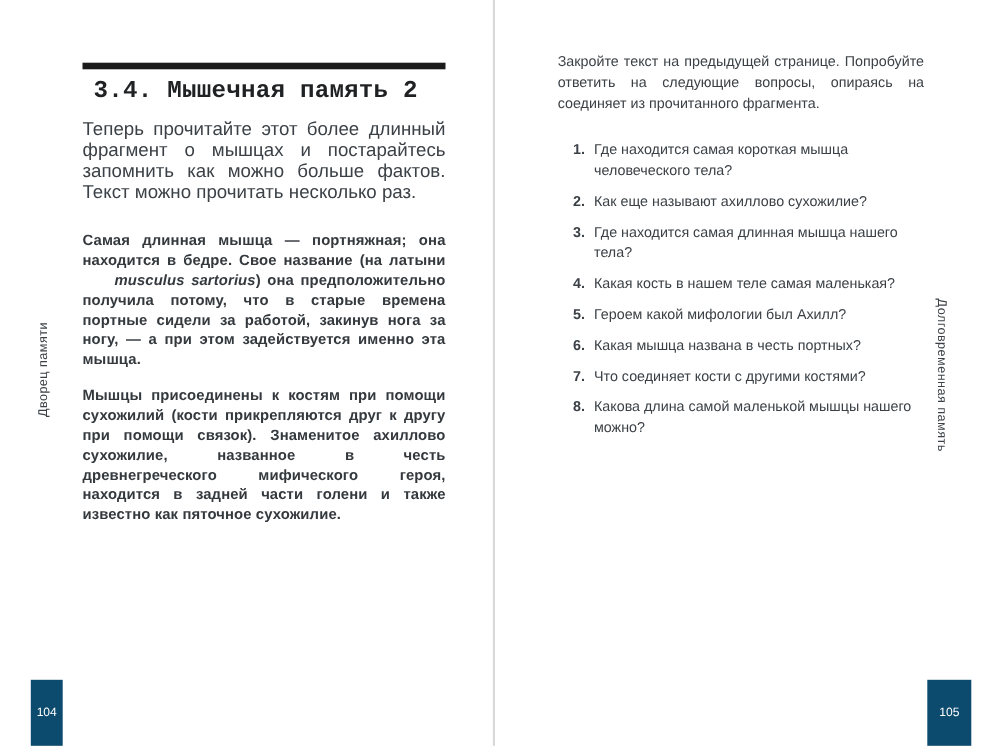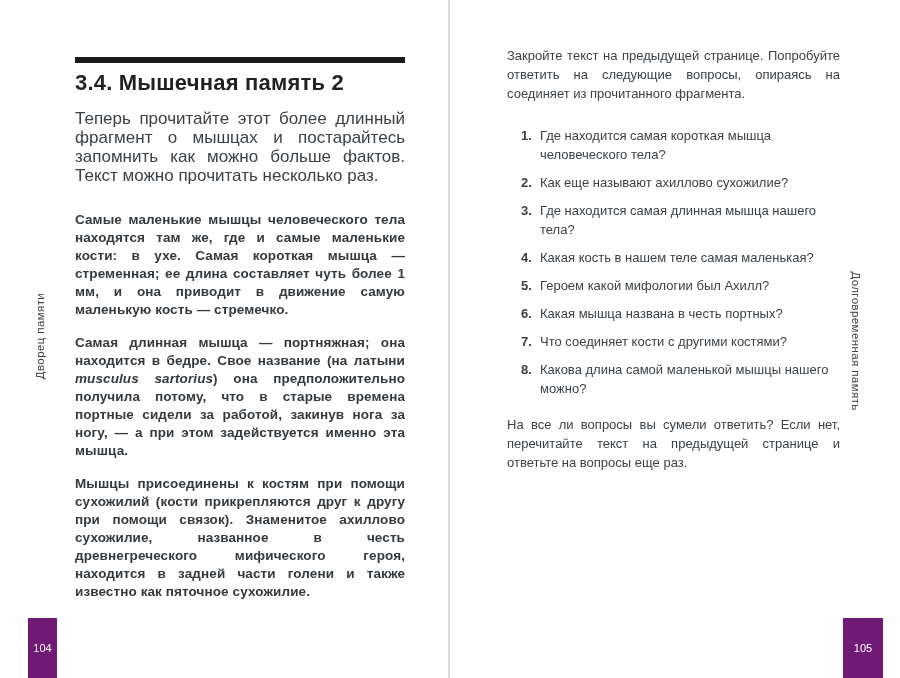--- a/index.html
+++ b/index.html
@@ -34,43 +34,45 @@
     left: 75px;
     top: 57px;
     width: 330px;
   }
   .title-bar {
     height: 6px;
     background: #1b1b1b;
     margin-bottom: 7px;
   }
   .title {
-    margin: 0 0 13px 0;
+    margin: 0 0 13px 10px;
     font-size: 22px;
     font-weight: bold;
     color: #1f2123;
     letter-spacing: 0.2px;
+    font-family: Liberation Mono, monospace;
   }
   .intro-left {
     margin: 0 0 26px 0;
     font-size: 17px;
     line-height: 19px;
     text-align: justify;
   }
   .fact {
     margin: 0 0 15px 0;
     font-size: 13.5px;
     font-weight: bold;
     line-height: 18px;
     text-align: justify;
     color: #34393e;
     letter-spacing: 0.1px;
   }
   .fact em {
     font-style: italic;
+    margin-left: 29px;
   }
   .outro-left {
     margin: 31px 0 0 0;
     font-size: 13px;
     line-height: 19px;
     text-align: justify;
   }
   
   .page-right {
     position: absolute;
@@ -126,21 +128,21 @@
     left: 856px;
     top: 341px;
     transform: translate(-50%, -50%) rotate(90deg);
   }
   
   .page-tab {
     position: absolute;
     top: 618px;
     height: 60px;
     width: 29px;
-    background: #701a75;
+    background: #0c4a6e;
     color: #ffffff;
     display: flex;
     align-items: center;
     justify-content: center;
     font-size: 11px;
   }
   .page-tab.left-tab  { left: 28px; }
   .page-tab.right-tab { left: 843px; width: 40px; }
 </style>
 </head>
@@ -151,21 +153,20 @@
   <div class="gutter"></div>
 
   <div class="margin-label left">Дворец памяти</div>
 
   <div class="margin-label right">Долговременная память</div>
 
   <div class="page-left">
     <div class="title-bar"></div>
     <h1 class="title">3.4. Мышечная память 2</h1>
     <p class="intro-left">Теперь прочитайте этот более длинный фрагмент о мышцах и постарайтесь запомнить как можно больше фактов. Текст можно прочитать несколько раз.</p>
-    <p class="fact"><span>Самые маленькие мышцы человеческого тела находятся там же, где и самые маленькие кости: в ухе. Самая короткая мышца — стременная; ее длина составляет чуть более 1 мм, и она приводит в движение самую маленькую кость — стремечко.</span></p>
     <p class="fact"><span>Самая длинная мышца — портняжная; она находится в бедре. Свое название (на латыни </span><em>musculus sartorius</em><span>) она предположительно получила потому, что в старые времена портные сидели за работой, закинув нога за ногу, — а при этом задействуется именно эта мышца.</span></p>
     <p class="fact"><span>Мышцы присоединены к костям при помощи сухожилий (кости прикрепляются друг к другу при помощи связок). Знаменитое ахиллово сухожилие, названное в честь древнегреческого мифического героя, находится в задней части голени и также известно как пяточное сухожилие.</span></p>
   </div>
 
   <div class="page-right">
     <p class="intro-right">Закройте текст на предыдущей странице. Попробуйте ответить на следующие вопросы, опираясь на соединяет из прочитанного фрагмента.</p>
 
     <ol class="questions">
       <li class="question">
         <span class="qnum">1.</span>
@@ -194,21 +195,20 @@
       <li class="question">
         <span class="qnum">7.</span>
         <span class="qtext">Что соединяет кости с другими костями?</span>
       </li>
       <li class="question">
         <span class="qnum">8.</span>
         <span class="qtext">Какова длина самой маленькой мышцы нашего можно?</span>
       </li>
     </ol>
 
-    <p class="outro-right">На все ли вопросы вы сумели ответить? Если нет, перечитайте текст на предыдущей странице и ответьте на вопросы еще раз.</p>
   </div>
 
   <div class="page-tab left-tab">
     <span>104</span>
   </div>
   <div class="page-tab right-tab">
     <span>105</span>
   </div>
 
 </div>

